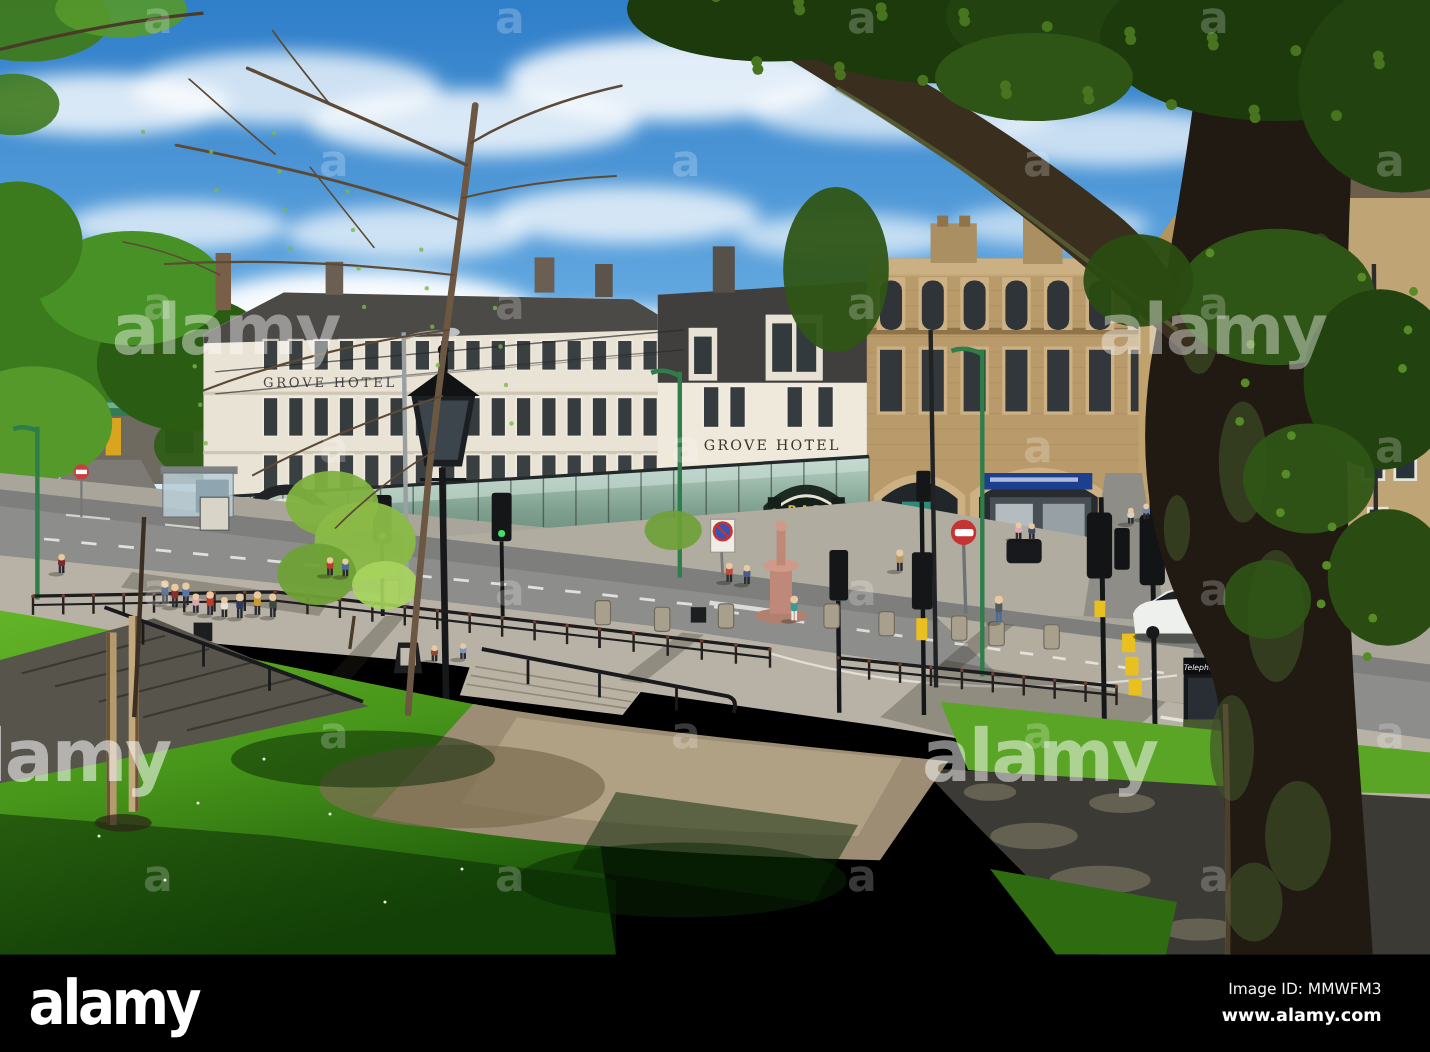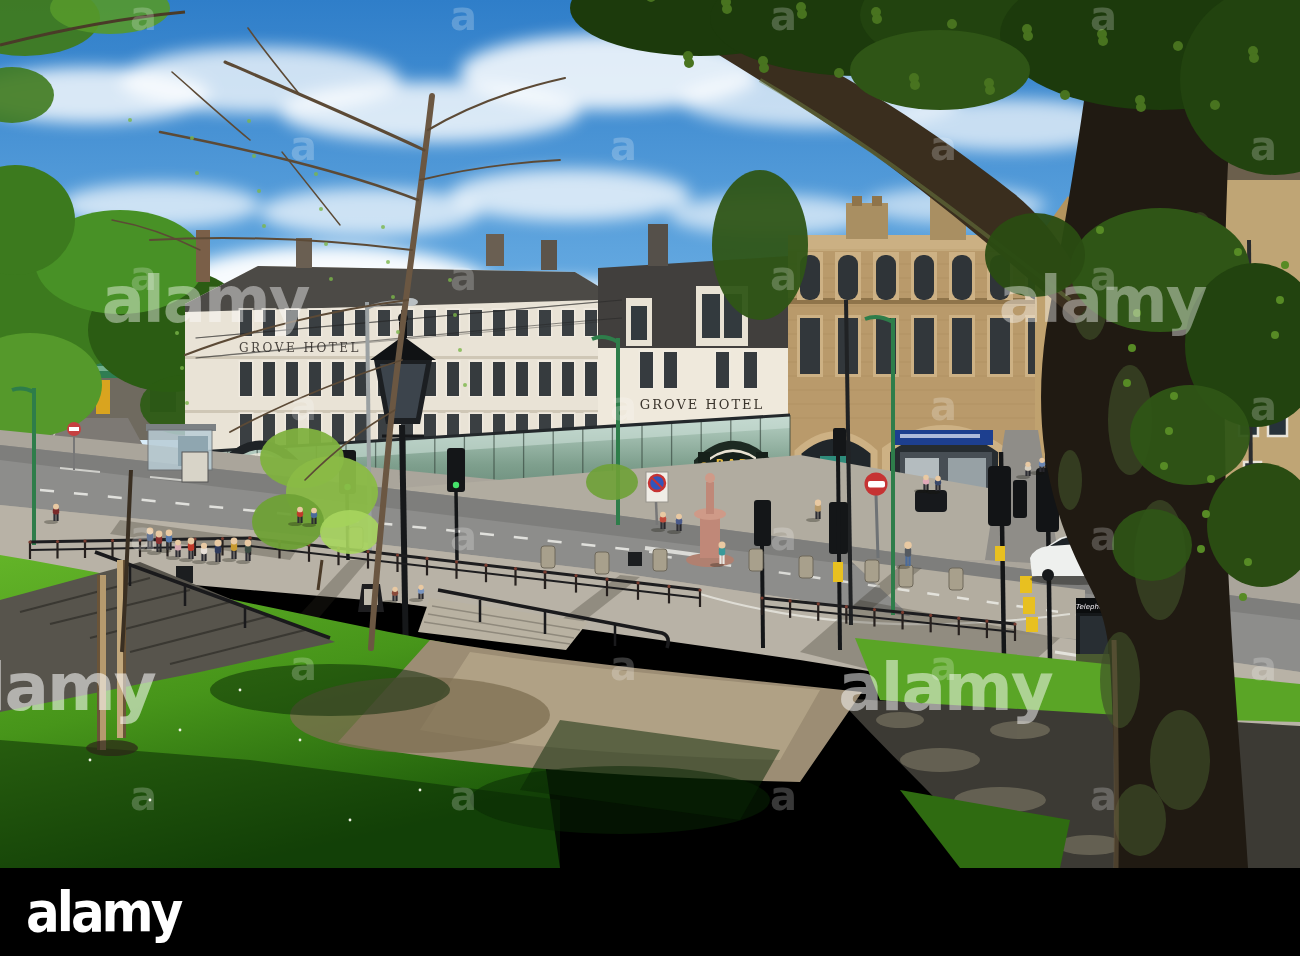--- a/index.html
+++ b/index.html
@@ -1103,14 +1103,18 @@
   <g>
     <text class="wm" x="205" y="322" font-size="64" letter-spacing="-2" text-anchor="middle" opacity=".42">alamy</text>
     <text class="wm" x="1102" y="322" font-size="64" letter-spacing="-2" text-anchor="middle" opacity=".40">alamy</text>
     <text class="wm" x="48" y="710" font-size="66" letter-spacing="-2" text-anchor="middle" opacity=".55">alamy</text>
     <text class="wm" x="945" y="710" font-size="66" letter-spacing="-2" text-anchor="middle" opacity=".5">alamy</text>
   </g>
 </svg>
 
 <div class="footer" style="background: rgb(0, 0, 0);">
   <div class="logo">alamy</div>
+  <div class="meta">
+    <div class="id">Image ID: MMWFM3</div>
+    <div class="url">www.alamy.com</div>
+  </div>
 </div>
 </div>
 
 </body></html>

